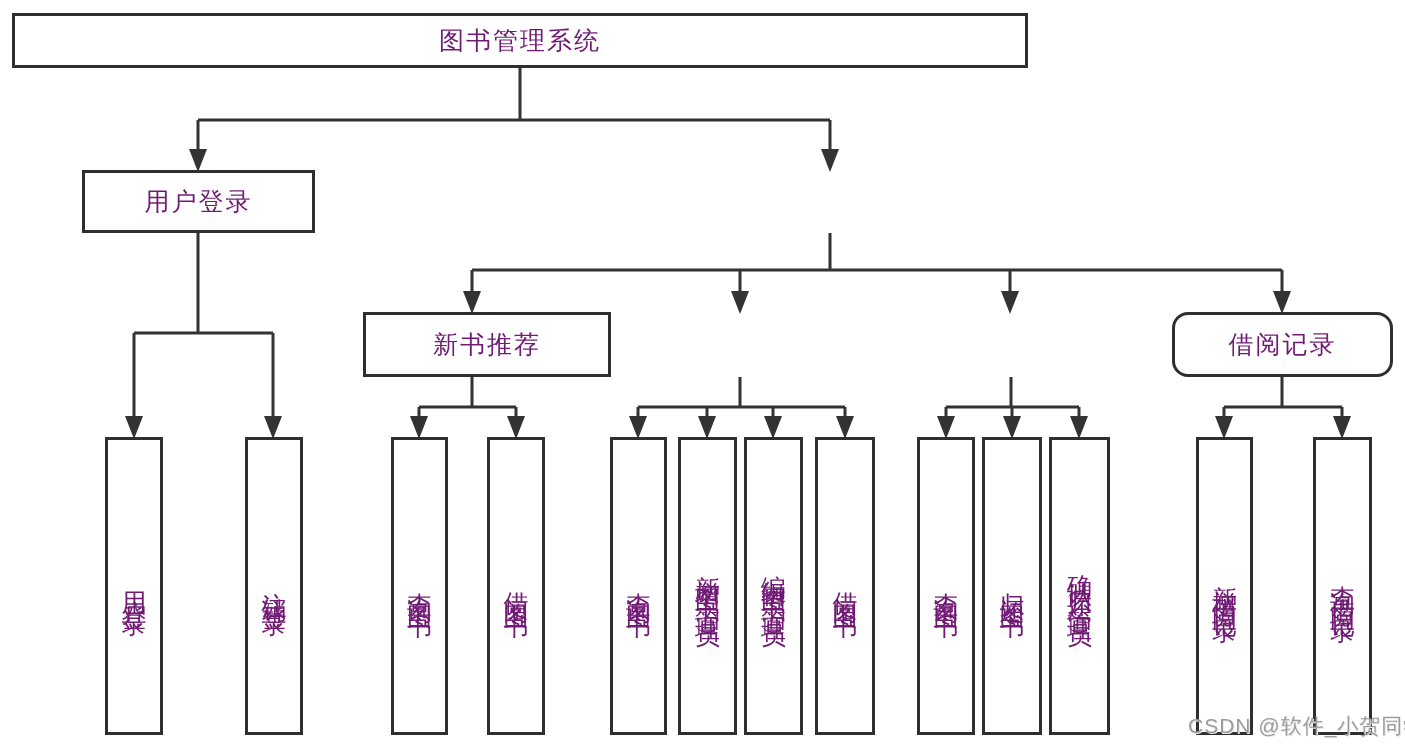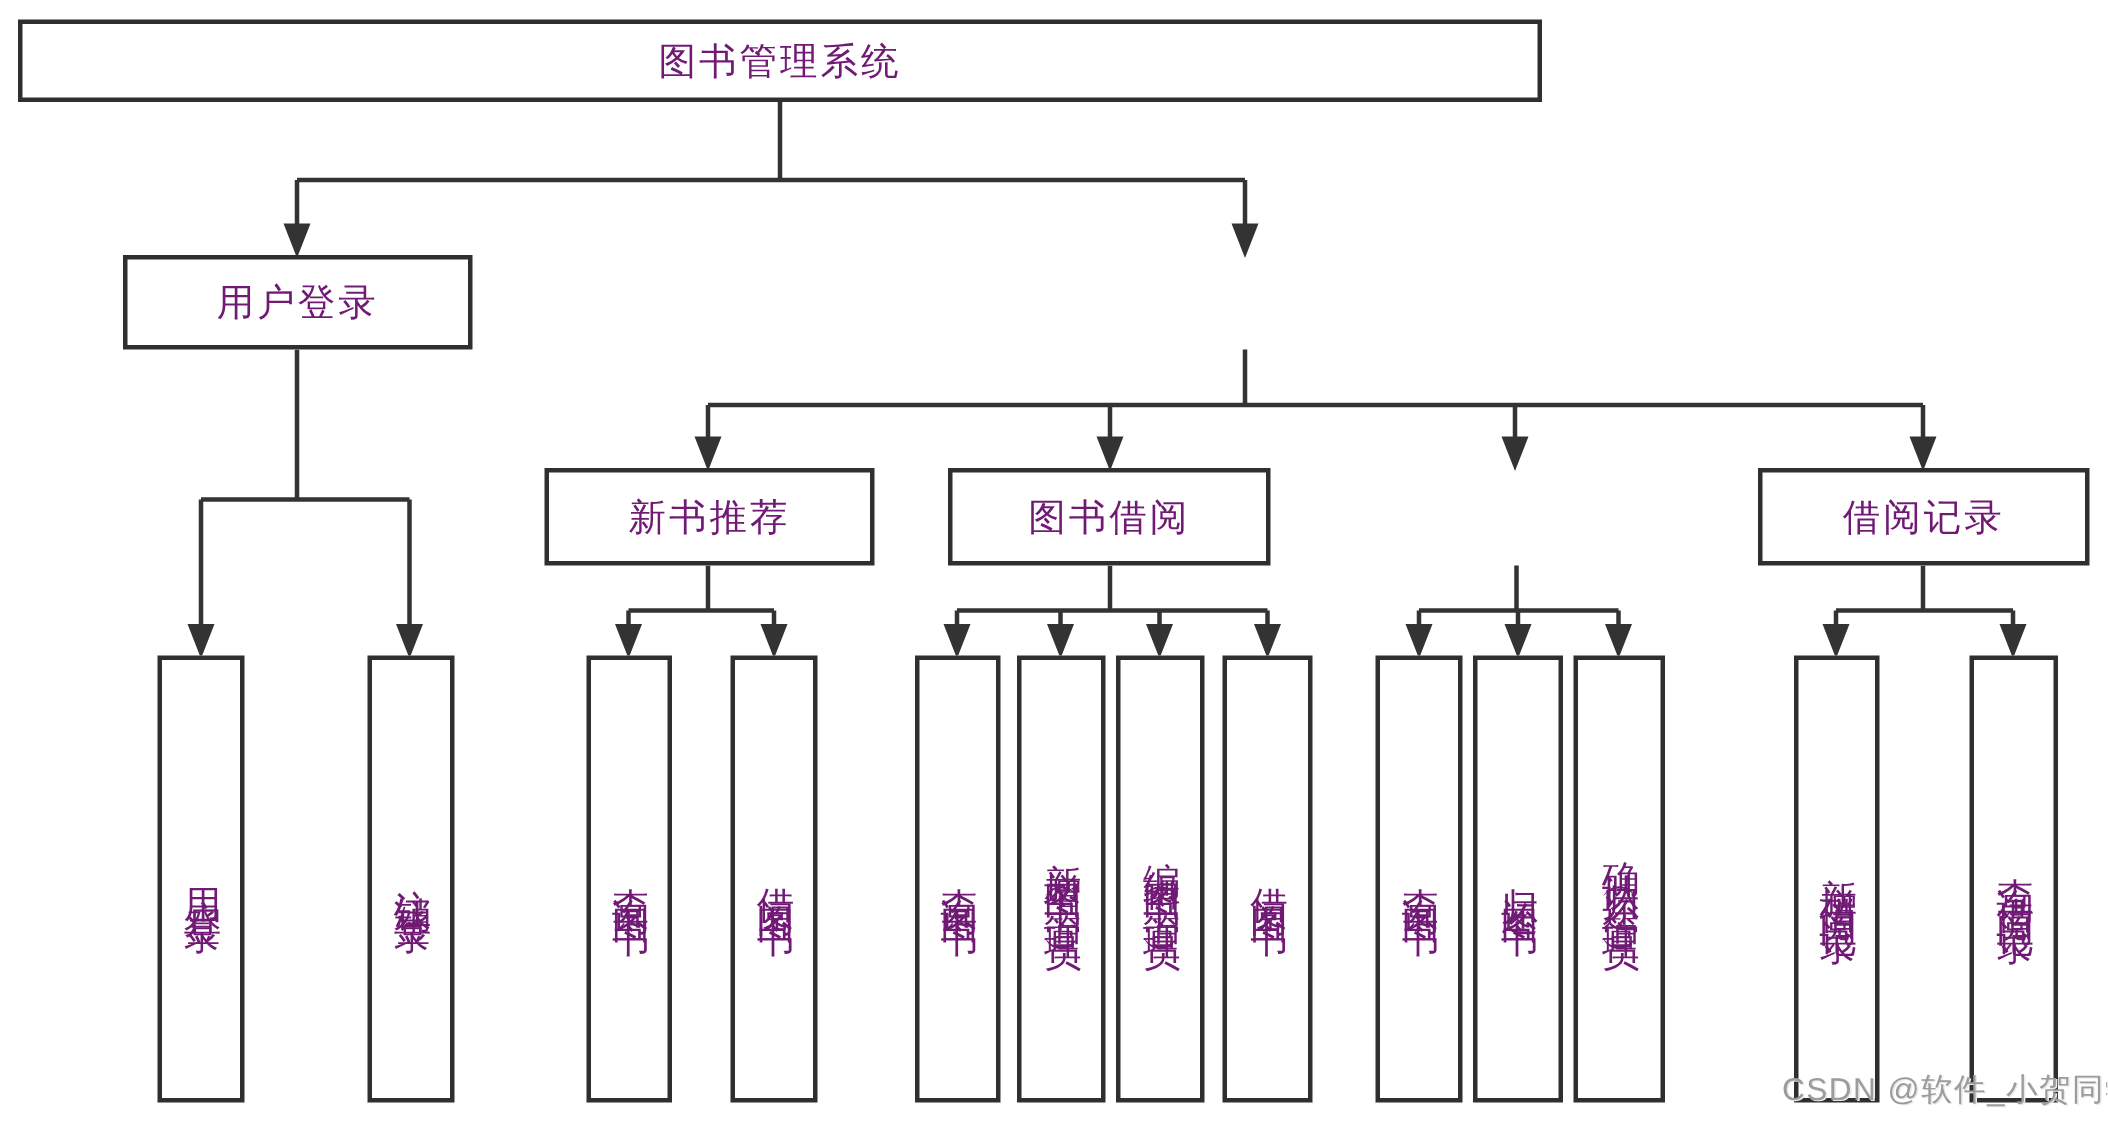--- a/index.html
+++ b/index.html
@@ -34,24 +34,24 @@
     letter-spacing: 2px;
     z-index: 2;
   }
   .box span { white-space: nowrap; }
   
   #root-box   { left: 12px;  top: 13px;  width: 1016px; height: 55px; }
   
   #l2-user    { left: 82px;  top: 170px; width: 233px; height: 63px; }
   #l2-book    { left: 712px; top: 170px; width: 235px; height: 63px; }
   
-  #l3-newrec  { left: 363px;  top: 312px; width: 220px; height: 65px; }
+  #l3-newrec  { left: 363px;  top: 312px; width: 248px; height: 65px; }
   #l3-borrow  { left: 632px;  top: 312px; width: 215px; height: 65px; }
   #l3-current { left: 903px;  top: 312px; width: 216px; height: 65px; }
-  #l3-history { left: 1172px; top: 312px; width: 221px; height: 65px; }
+  #l3-history { left: 1172px; top: 312px; width: 221px; height: 65px; border-radius: 16px; }
   
   .leaf { top: 437px; height: 298px; }
   .leaf span {
     writing-mode: vertical-rl;
     text-orientation: mixed;
     letter-spacing: 7px;
     line-height: 1;
     white-space: nowrap;
   }
   #leaf-a0 { left: 105px;  width: 58px; }
@@ -128,23 +128,20 @@
     <span>图书管理系统</span>
   </div>
 
   <div class="box" id="l2-user">
     <span>用户登录</span>
   </div>
 
   <div class="box" id="l3-newrec">
     <span>新书推荐</span>
   </div>
-  <div class="box" id="l3-borrow">
-    <span>图书借阅</span>
-  </div>
   <div class="box" id="l3-history">
     <span>借阅记录</span>
   </div>
 
   <div class="box leaf" id="leaf-a0">
     <span>用户登录</span>
   </div>
   <div class="box leaf" id="leaf-a1">
     <span>注销登录</span>
   </div>

